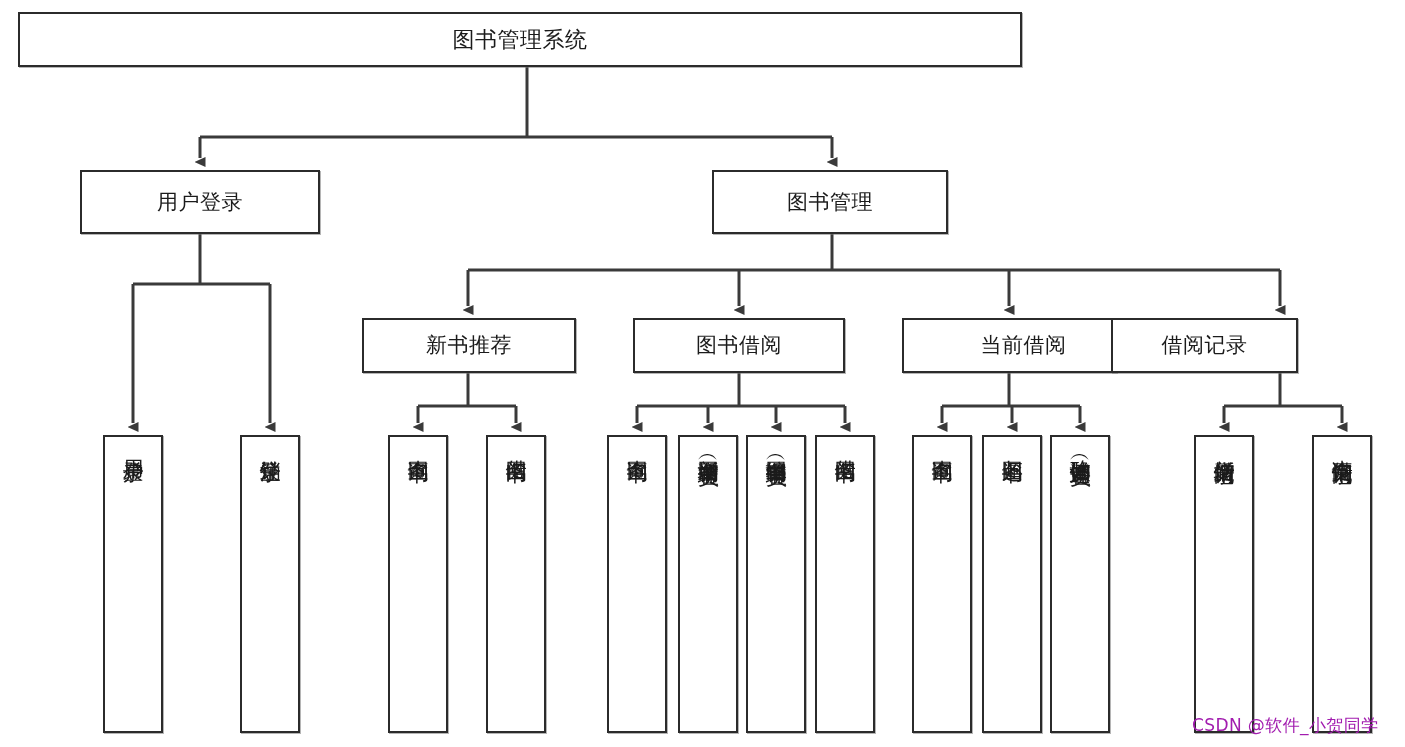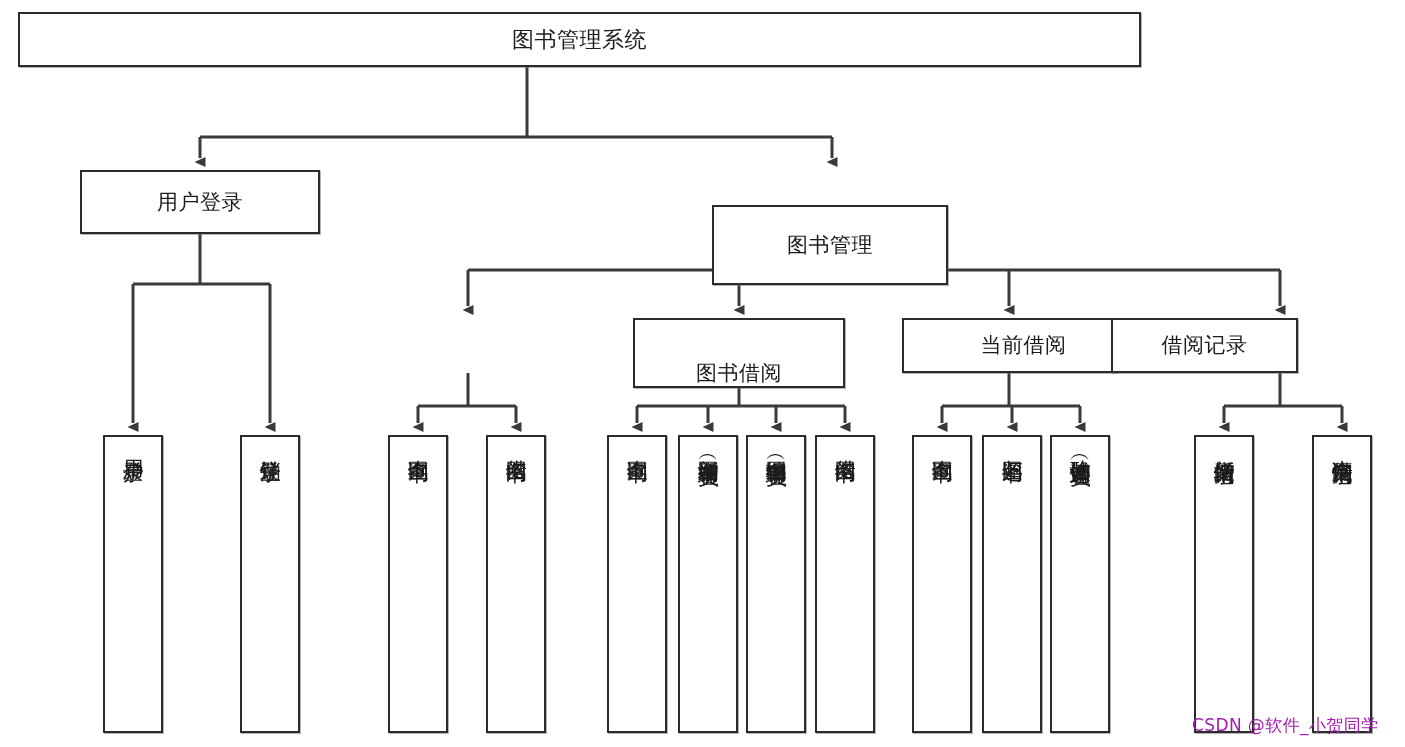--- a/index.html
+++ b/index.html
@@ -113,32 +113,35 @@
       <path d="M1012,406 L1012,423" marker-end="url(#arrow)"></path>
       <path d="M1080,406 L1080,423" marker-end="url(#arrow)"></path>
 
       <path d="M1280,373 L1280,406"></path>
       <path d="M1224,406 L1342,406"></path>
       <path d="M1224,406 L1224,423" marker-end="url(#arrow)"></path>
       <path d="M1342,406 L1342,423" marker-end="url(#arrow)"></path>
     </g>
   </svg>
 
-  <div class="node root" style="left:18px; top:12px; width:1123px; height:55px;">
+  <div class="node root" style="left:18px; top:12px; width:1004px; height:55px;">
     <span class="label">图书管理系统</span>
   </div>
 
   <div class="node" style="left:80px; top:170px; width:240px; height:64px;">
     <span class="label">用户登录</span>
   </div>
-  <div class="node" style="left:712px; top:170px; width:236px; height:80px;margin-top:35px;">
+  <div class="node" style="left:712px; top:170px; width:236px; height:64px;">
     <span class="label">图书管理</span>
   </div>
 
-  <div class="node" style="left:633px; top:318px; width:212px; height:70px;align-items:flex-end;">
+  <div class="node" style="left:362px; top:318px; width:214px; height:55px;">
+    <span class="label">新书推荐</span>
+  </div>
+  <div class="node" style="left:633px; top:318px; width:212px; height:55px;">
     <span class="label">图书借阅</span>
   </div>
   <div class="node" style="left:902px; top:318px; width:215px; height:55px;padding-left:28px;">
     <span class="label">当前借阅</span>
   </div>
   <div class="node" style="left:1111px; top:318px; width:187px; height:55px;font-family:Liberation Serif, serif;">
     <span class="label">借阅记录</span>
   </div>
 
   <div class="node vertical" style="left:103px; top:435px; width:60px; height:298px;">

